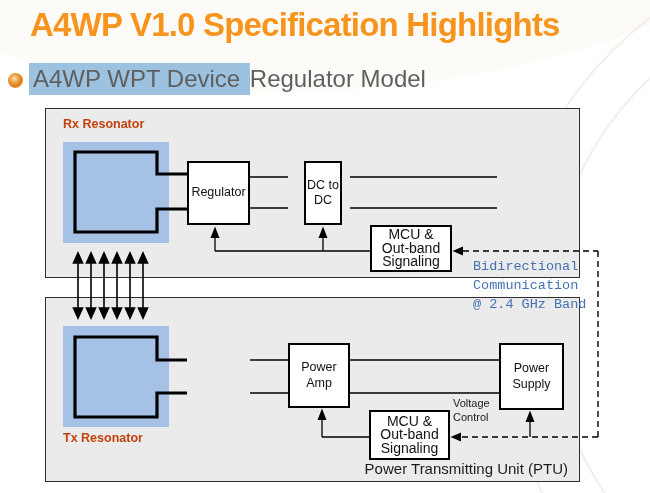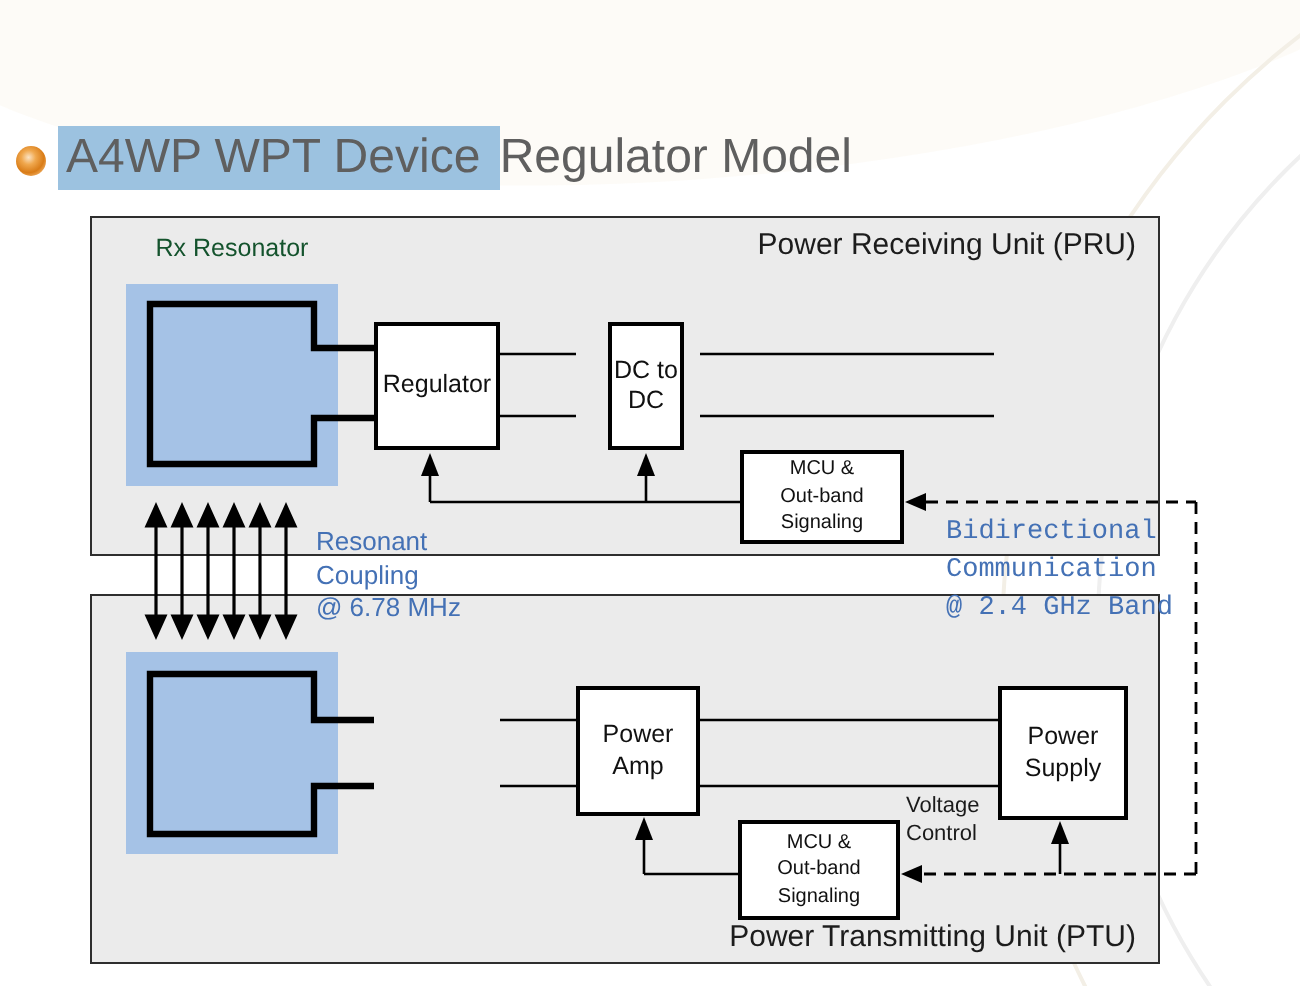--- a/index.html
+++ b/index.html
@@ -49,30 +49,30 @@
   }
   .unit-title {
     position:absolute; z-index:3; width:268px; text-align:right;
     font-size:15px; color:#1c1c1c; white-space:nowrap;
   }
   .resonator {
     position:absolute; z-index:2; box-sizing:border-box;
     background:var(--resonator-fill,#A5C2E6);
   }
   .res-label {
-    position:absolute; z-index:3; width:106px; text-align:center;
-    font-size:12.5px; color:#14532d;
+    position:absolute; z-index:3; width:106px; text-align:left;
+    font-size:12.5px; color:#c2410c;font-weight:bold;
   }
   .cbox {
     position:absolute; z-index:2; box-sizing:border-box;
     background:#ffffff; border:2px solid var(--box-border,#000);
     display:flex; align-items:center; justify-content:center; text-align:center;
     font-size:12.5px; line-height:15.5px; color:#111; white-space:pre-line;
   }
-  .cbox.small { font-size:10px; line-height:13.5px; }
+  .cbox.small { font-size:14px; line-height:13.5px; }
   .note-blue {
     position:absolute; z-index:3; white-space:pre-line;
     color:var(--annotation-blue,#4471B5);
   }
   .note-black {
     position:absolute; z-index:3; white-space:pre-line;
     font-size:11px; line-height:13.5px; color:#1a1a1a;
   }
   .lines-layer {
     position:absolute; left:0; top:0; width:650px; height:493px;
@@ -81,43 +81,41 @@
 </style>
 </head>
 <body>
 
 <div class="slide">
 
   <div class="bg-band"></div>
   <div class="bg-arc2"></div>
   <div class="bg-arc1"></div>
 
+  <h1 class="title">A4WP V1.0 Specification Highlights</h1>
   <span class="bullet-icon"></span>
   <div class="subtitle"><span class="hl">A4WP WPT Device </span><span>Regulator Model</span></div>
 
   <div class="unit" style="left:45px; top:108px; width:535px; height:170px;"></div>
-  <div class="unit-title" style="left:300px; top:114px;">Power Receiving Unit (PRU)</div>
   <div class="res-label" style="left:63px; top:117px;">Rx Resonator</div>
   <div class="resonator" style="left:63px; top:142px; width:106px; height:101px;"></div>
   <div class="cbox" style="left:187px; top:161px; width:63px; height:64px;">Regulator</div>
   <div class="cbox" style="left:304px; top:161px; width:38px; height:64px;">DC to DC</div>
   <div class="cbox small" style="left:370px; top:225px; width:82px; height:47px;">MCU &amp;
 Out-band
 Signaling</div>
 
-  <div class="note-blue" style="left:158px; top:263px; font-size:13px; line-height:16.5px;">Resonant
-Coupling
-@ 6.78 MHz</div>
   <div class="note-blue" style="left:473px; top:257px; font-size:13.5px; line-height:19px;font-family:Liberation Mono, monospace;">Bidirectional
 Communication
 @ 2.4 GHz Band</div>
 
   <div class="unit" style="left:45px; top:297px; width:535px; height:185px;"></div>
   <div class="unit-title" style="left:300px; top:460px;">Power Transmitting Unit (PTU)</div>
   <div class="resonator" style="left:63px; top:326px; width:106px; height:101px;"></div>
+  <div class="res-label" style="left:63px; top:431px;">Tx Resonator</div>
   <div class="cbox" style="left:288px; top:343px; width:62px; height:65px;">Power
 Amp</div>
   <div class="cbox" style="left:499px; top:343px; width:65px; height:67px;">Power
 Supply</div>
   <div class="cbox small" style="left:369px; top:410px; width:81px; height:50px;">MCU &amp;
 Out-band
 Signaling</div>
   <div class="note-black" style="left:453px; top:397px;">Voltage
 Control</div>
 

